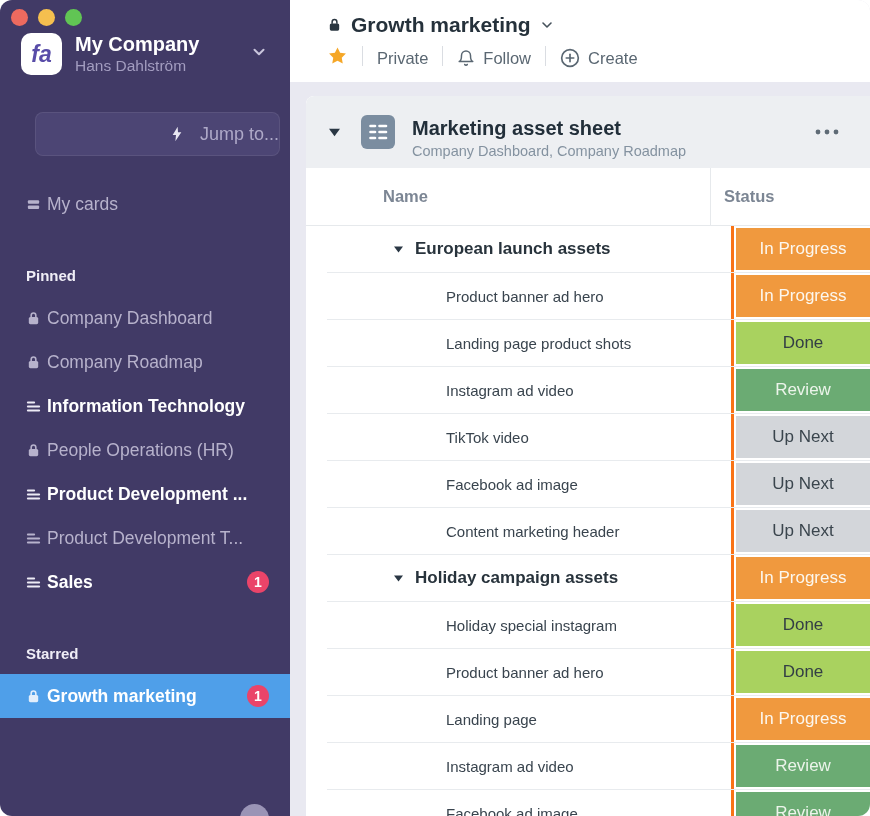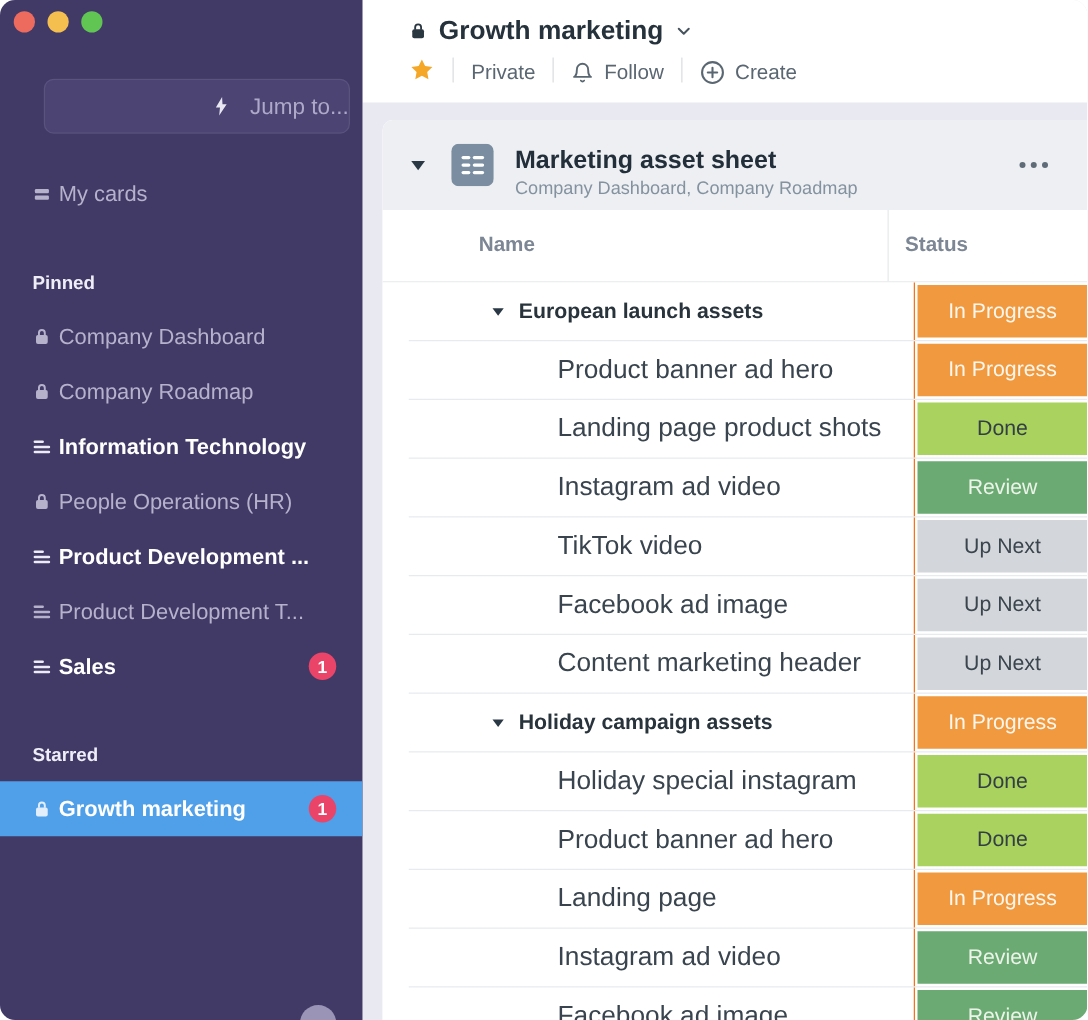--- a/index.html
+++ b/index.html
@@ -98,36 +98,48 @@
   .col-status{
     flex:1; border-left:1px solid #E6E9EC; display:flex; align-items:center;
     padding-left:13px; font-weight:bold; color:#7C8694; font-size:16.5px;
   }
 
   .rows{ background:#fff; }
   .t-row{ display:flex; height:47px; border-bottom:1px solid #E8EBEE; cursor:pointer;margin-left:21px; }
   .cell-name{ width:404px; display:flex; align-items:center; }
   .cell-name .tri{ display:flex; color:#2A3744; margin-left:66px; flex:none; }
   .cell-name.group .rlabel{ margin-left:11px; font-weight:bold; font-size:17px; color:#28333C; }
-  .cell-name.child .rlabel{ margin-left:119px; font-size:21px; color:#39444E; }
-  .cell-status{ flex:1; border-left:1px solid #f97316; padding:2px 0 2px 2px; }
+  .cell-name.child .rlabel{ margin-left:119px; font-size:15px; color:#39444E; }
+  .cell-status{ flex:1; border-left:3px solid #f97316; padding:2px 0 2px 2px; }
   .pill{ height:100%; display:flex; align-items:center; justify-content:center; font-size:17px; }
 </style>
 </head>
 <body>
 
 <div class="window">
 
   <aside class="sidebar" id="sidebar-root">
     <div class="traffic" id="traffic-lights">
         <span class="light" style="background: rgb(237, 106, 95);"></span>
         <span class="light" style="background: rgb(245, 191, 79);"></span>
         <span class="light" style="background: rgb(97, 197, 84);"></span>
       </div>
 
+    <div class="company">
+      <div class="logo">fa</div>
+      <div class="company-text">
+        <div class="company-name">My Company</div>
+        <div class="company-user">Hans Dahlström</div>
+      </div>
+      <span class="company-chevron">
+        <svg width="18" height="18" viewBox="0 0 24 24" fill="none" stroke="currentColor" stroke-width="2.6" stroke-linecap="round" stroke-linejoin="round">
+            <polyline points="6 9 12 15 18 9"></polyline>
+          </svg>
+      </span>
+    </div>
 
     <div class="jump">
       <span class="bolt">
         <svg width="16" height="18" viewBox="0 0 24 24" fill="currentColor">
             <path d="M13 1 5.5 13.5h5L9.5 23 18.5 9.5h-5z"></path>
           </svg>
       </span>
       <span>Jump to...</span>
     </div>
 

